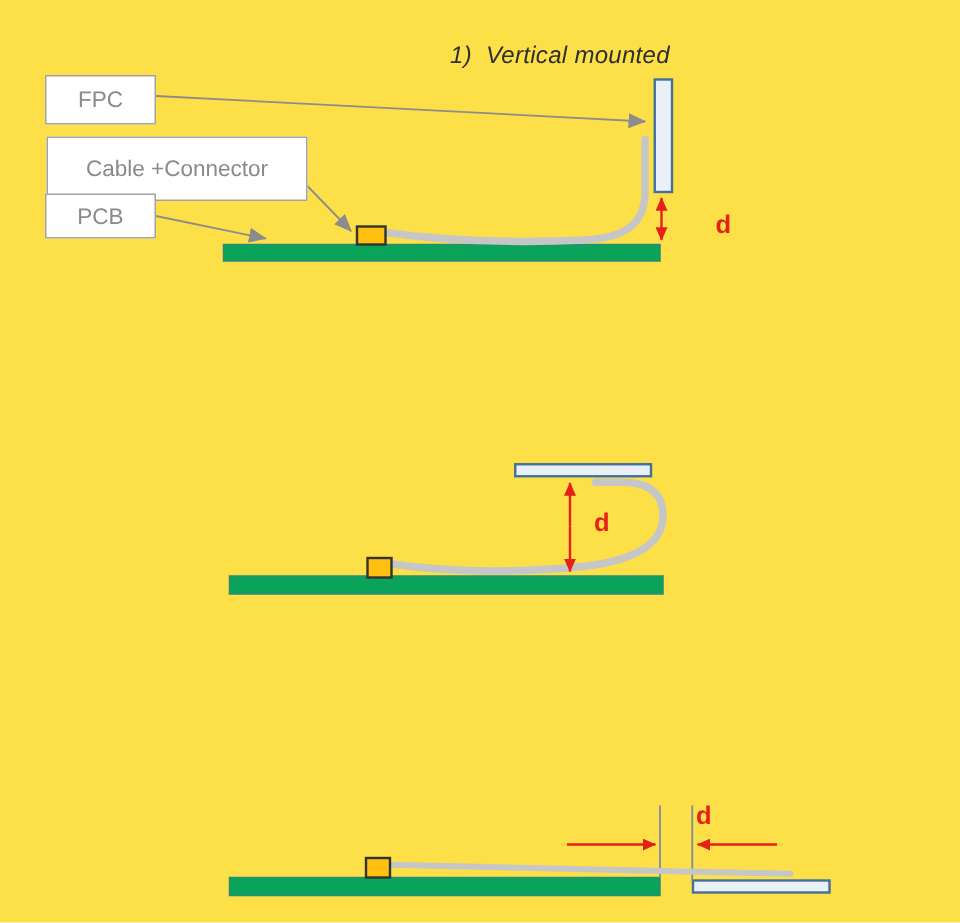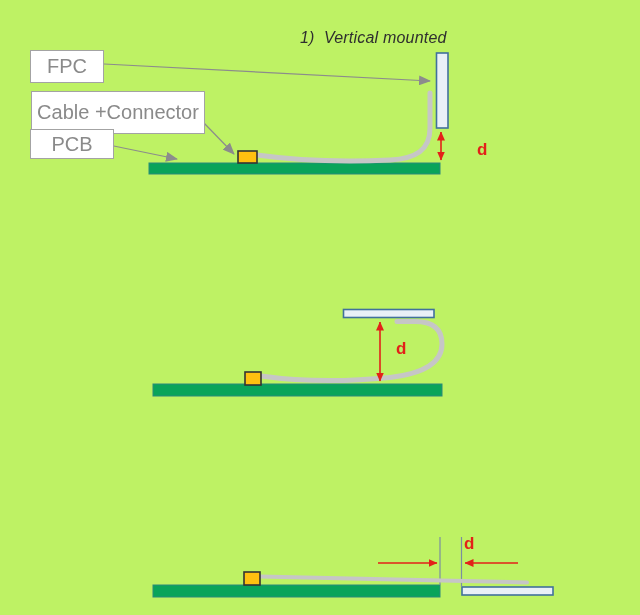--- a/index.html
+++ b/index.html
@@ -12,32 +12,32 @@
     --cable-gray:#C6C6C6;
     --leader-gray:#8C8C8C;
     --callout-border:#A3A3A3;
     --callout-text:#8A8A8A;
     --dimension-red:#E32119;
     --title-text:#2F2F2F;
     --guide-line:#7A8DA0;
   }
   html,body{margin:0;padding:0;background:#ffffff;}
   .canvas{
-    position:relative;width:640px;height:615px;background:#bef264;
+    position:relative;width:640px;height:615px;background:#fde047;
     overflow:hidden;font-family:"Liberation Sans",sans-serif;
   }
   svg.layer{position:absolute;left:0;top:0;width:640px;height:615px;}
   .sec-title{
     position:absolute;font-style:italic;font-size:16px;line-height:18px;
     color:var(--title-text);white-space:pre;letter-spacing:.2px;
   }
   .callout{
     position:absolute;border:1px solid var(--callout-border);background:#ffffff;
     display:flex;align-items:center;justify-content:center;
-    font-size:20px;color:var(--callout-text);box-sizing:border-box;
+    font-size:15px;color:var(--callout-text);box-sizing:border-box;
   }
   .dim-label{
     position:absolute;color:var(--dimension-red);
     font-size:17px;line-height:18px;font-weight:600;
   }
   .pcb{fill:var(--pcb-green);stroke:var(--pcb-green-border);stroke-width:1;}
   .connector{fill:var(--connector-yellow);stroke:var(--connector-border);stroke-width:1.6;}
   .fpc{fill:var(--fpc-fill);stroke:var(--fpc-border);stroke-width:1.6;}
   .cable{fill:none;stroke:var(--cable-gray);stroke-width:5;stroke-linecap:round;}
   .cable-thin{fill:none;stroke:var(--cable-gray);stroke-width:4;stroke-linecap:round;}
@@ -96,21 +96,21 @@
   </svg>
 
   <div class="sec-title" style="left:300px;top:29px">1)  Vertical mounted</div>
 
   <div class="callout" style="left:30px;top:50px;width:74px;height:33px">
     <span>FPC</span>
   </div>
   <div class="callout" style="left:31px;top:91px;width:174px;height:43px">
     <span>Cable +Connector</span>
   </div>
-  <div class="callout" style="left:30px;top:129px;width:84px;height:30px">
+  <div class="callout" style="left:30px;top:129px;width:74px;height:30px">
     <span>PCB</span>
   </div>
 
   <div class="dim-label" style="left:477px;top:141px">d</div>
   <div class="dim-label" style="left:396px;top:340px">d</div>
   <div class="dim-label" style="left:464px;top:535px">d</div>
 
 </div>
 
 </body></html>

